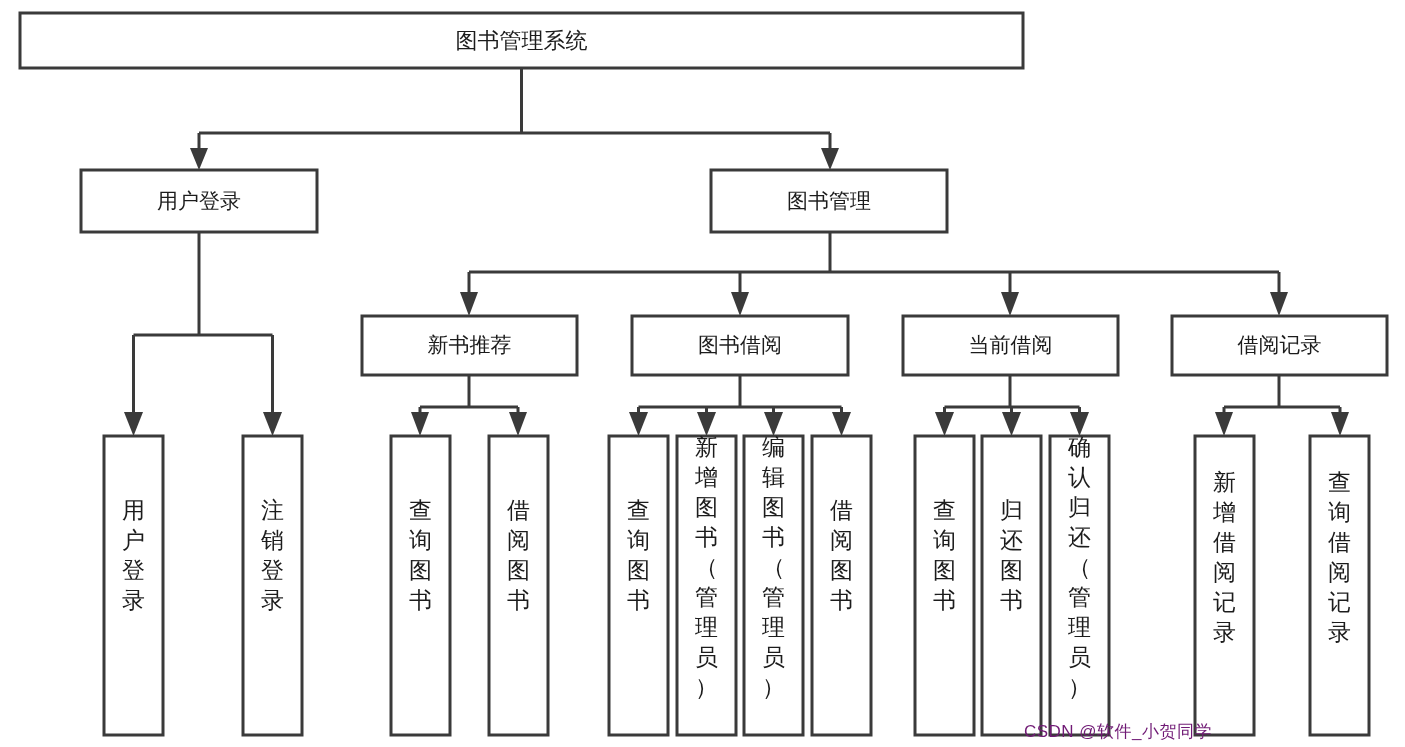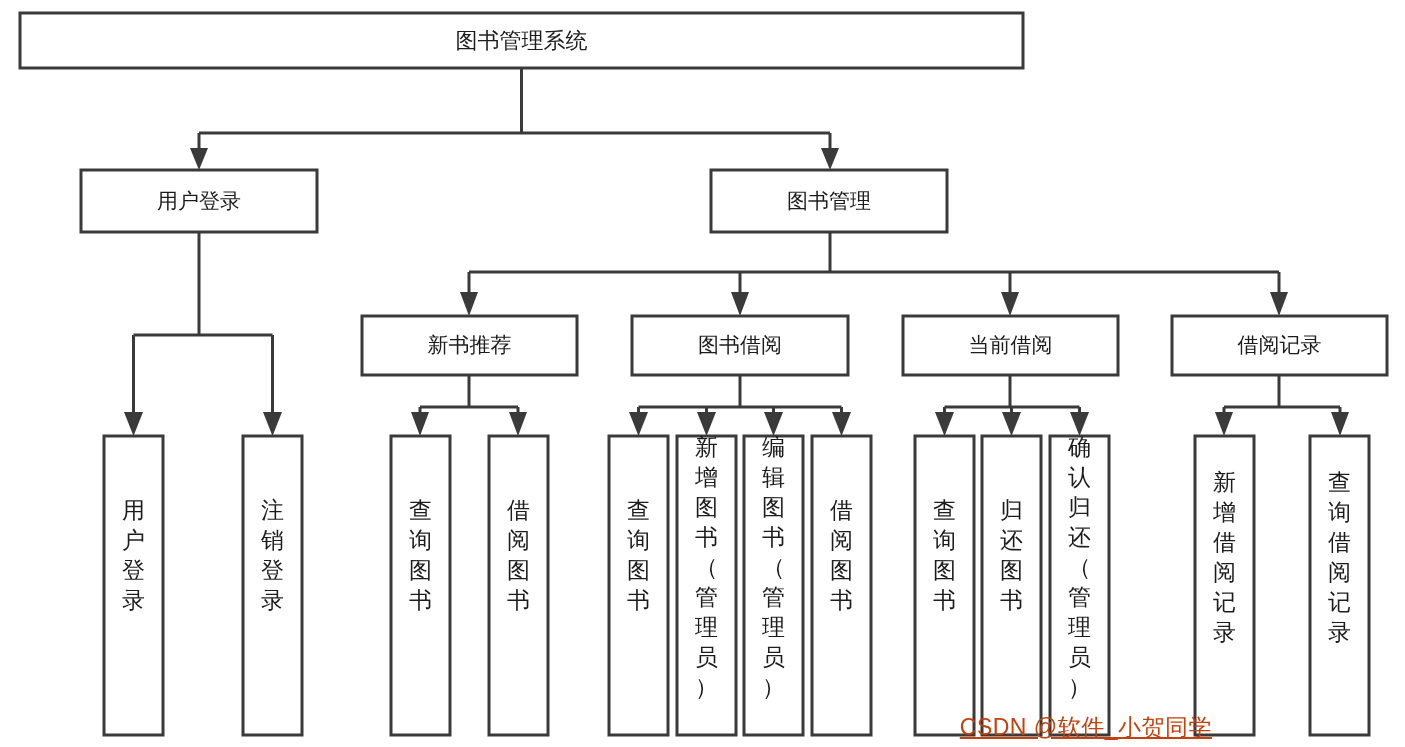--- a/index.html
+++ b/index.html
@@ -24,26 +24,25 @@
   .leaf-label{
     font-family:"Liberation Sans","DejaVu Sans",sans-serif;
     fill:#1c1c1c;
     font-size:23px;
     text-anchor:middle;
   }
   .watermark{
     position:absolute;
     right:14px;bottom:4px;
     font-family:"Liberation Sans","DejaVu Sans",sans-serif;
-    font-size:23px;
-    color:#c2410c;
+    font-size:17px;
+    color:#701a75;
     letter-spacing:0.5px;
     white-space:nowrap;
     user-select:none;
-    text-decoration:underline;
   }
 </style>
 </head>
 <body>
 
 <div id="diagram-root">
 
   <svg id="tree-svg" viewBox="0 0 1405 747">
     <defs></defs>
 

